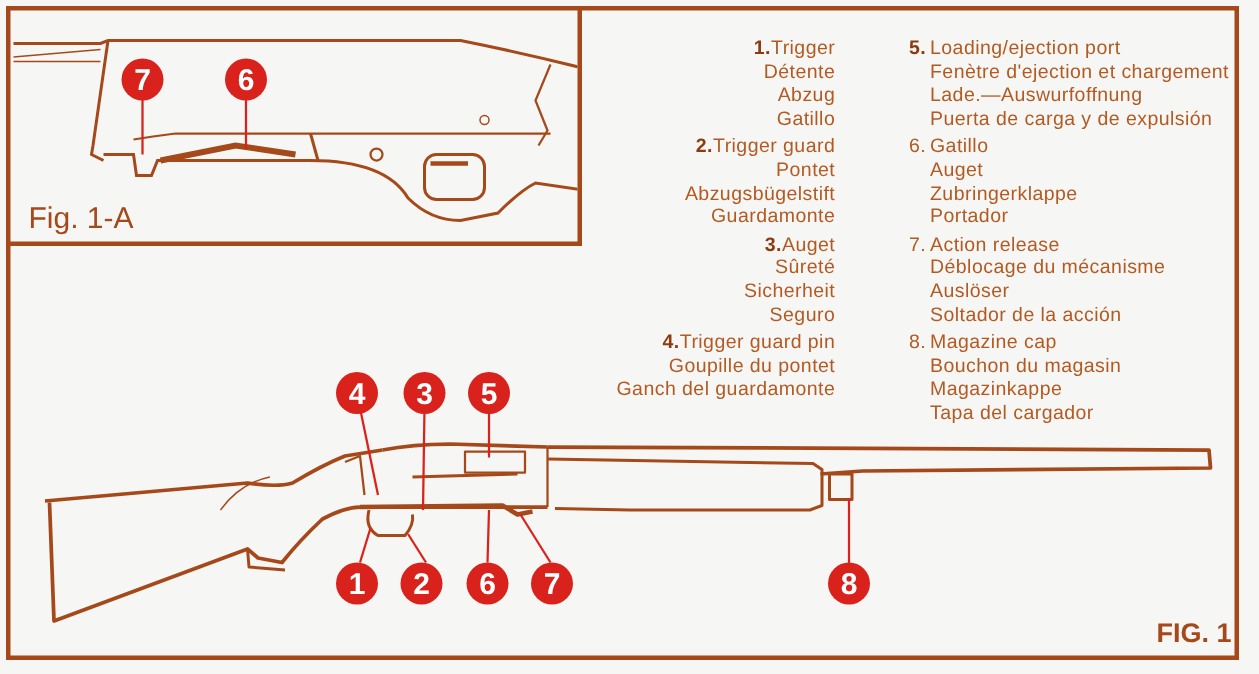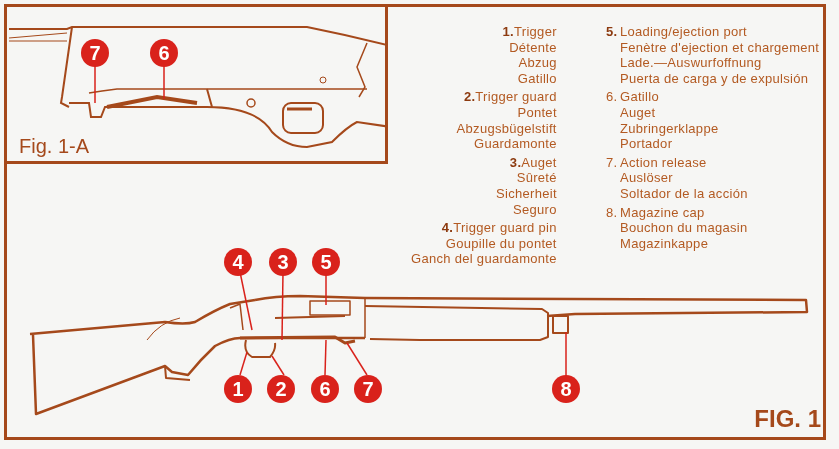--- a/index.html
+++ b/index.html
@@ -12,21 +12,21 @@
     border: 3px solid #a5491b; box-sizing: border-box;
   }
   .inset {
     position: absolute; left: 4px; top: 4px; width: 384px; height: 160px;
     border: 3px solid #a5491b; box-sizing: border-box; background: #f6f6f4; overflow: hidden;
   }
   .inset-label {
     position: absolute; left: 12px; top: 128px; font-size: 20px; color: #a5491b;
   }
   .fig-label {
-    position: absolute; right: 18px; bottom: 16px; font-size: 24px; font-weight: bold; color: #a5491b;
+    position: absolute; right: 18px; bottom: 16px; font-size: 18px; font-weight: bold; color: #a5491b;
   }
   .legend-col { position: absolute; font-size: 13px; line-height: 15.6px; color: #b35a22; letter-spacing: 0.3px; }
   .legend-item { margin-bottom: 3px; }
   .legend-item .num { display: inline-block; width: 14px; font-weight: bold; color: #8c3a0f; }
   .legend-item .num.plain { font-weight: normal; color: #b35a22; }
   .legend-item .line { display: block; padding-left: 14px; }
   .legend-item .line.first { display: inline; padding-left: 0; }
   svg { position: absolute; left: 0; top: 0; }
   .callout circle { fill: #d9221b; }
   .callout text { fill: #ffffff; font-family: "Liberation Sans", sans-serif; font-weight: bold; font-size: 20px; text-anchor: middle; }
@@ -179,23 +179,25 @@
     <span class="line">Puerta de carga y de expulsión</span>
   </div>
   <div class="legend-item">
     <span class="num plain">6.</span><span class="line first">Gatillo</span>
     <span class="line">Auget</span>
     <span class="line">Zubringerklappe</span>
     <span class="line">Portador</span>
   </div>
   <div class="legend-item">
     <span class="num plain">7.</span><span class="line first">Action release</span>
+    <span class="line">Déblocage du mécanisme</span>
     <span class="line">Auslöser</span>
     <span class="line">Soltador de la acción</span>
   </div>
   <div class="legend-item">
     <span class="num plain">8.</span><span class="line first">Magazine cap</span>
     <span class="line">Bouchon du magasin</span>
     <span class="line">Magazinkappe</span>
+    <span class="line">Tapa del cargador</span>
   </div>
 </div>
 
 <div class="fig-label">FIG. 1</div>
 
 </body></html>

